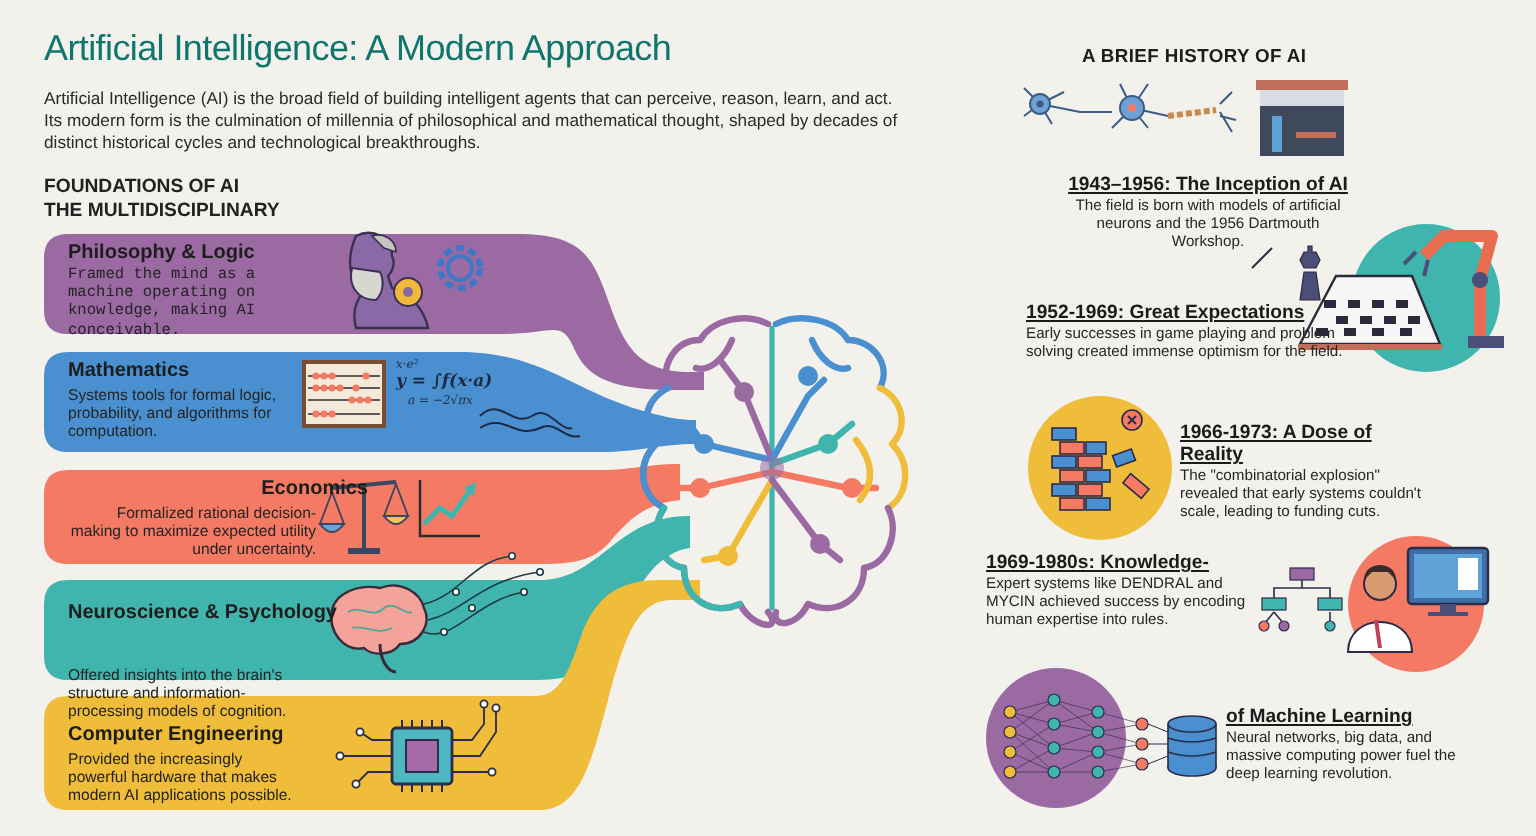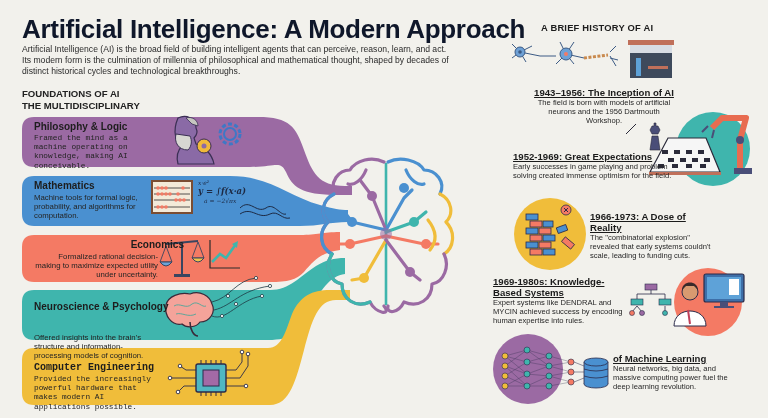--- a/index.html
+++ b/index.html
@@ -8,22 +8,22 @@
     background: #f2f1ec;
     font-family: "Liberation Sans", "DejaVu Sans", sans-serif;
     color: #1c1c1c;
     position: relative;
   }
   .abs { position: absolute; }
 
   
   .title {
     left: 22px; top: 14px;
-    font-size: 26px; font-weight: bold; letter-spacing: -0.3px;
-    color: #0f172a; white-space: nowrap;
+    font-size: 18px; font-weight: normal; letter-spacing: -0.3px;
+    color: #0f766e; white-space: nowrap;
   }
   .intro {
     left: 22px; top: 44px; width: 430px;
     font-size: 8.6px; line-height: 11px; color: #2a2a2a;
   }
   .found-heading {
     left: 22px; top: 88px;
     font-size: 9.6px; font-weight: bold; line-height: 11.5px; color: #222;
     text-transform: uppercase;
   }
@@ -337,36 +337,36 @@
   <div>Foundations of AI</div>
   <div>The Multidisciplinary</div>
 </div>
 
 <div class="band-text" style="top:121px;">
   <div class="band-title">Philosophy &amp; Logic</div>
   <div class="band-desc" style="width:100px;font-family:Liberation Mono, monospace;">Framed the mind as a machine operating on knowledge, making AI conceivable.</div>
 </div>
 <div class="band-text" style="top:180px;">
   <div class="band-title">Mathematics</div>
-  <div class="band-desc" style="width:112px;">Machine tools for formal logic, probability, and algorithms for computation.</div>
+  <div class="band-desc" style="width:112px;">Systems tools for formal logic, probability, and algorithms for computation.</div>
 </div>
 <div class="abs" style="left:198px; top:179px; font-family:'DejaVu Serif', serif; font-style:italic; color:#1d2a44;">
   <div style="font-size:6px; line-height:7px;">x·e²</div>
   <div style="font-size:8.5px; line-height:11px;font-weight:bold;">y = ∫f(x·a)</div>
   <div style="font-size:6px; line-height:8px; margin-left:6px;">a = −2√πx</div>
 </div>
 <div class="band-text" style="top:239px;text-align:right;">
   <div class="band-title">Economics</div>
   <div class="band-desc" style="width:124px;">Formalized rational decision-making to maximize expected utility under uncertainty.</div>
 </div>
 <div class="band-text" style="top:301px;">
   <div class="band-title">Neuroscience &amp; Psychology</div>
   <div class="band-desc" style="width:126px;margin-top:20px;">Offered insights into the brain's structure and information-processing models of cognition.</div>
 </div>
-<div class="band-text" style="top:362px;font-family:Liberation Mono, monospace;">
+<div class="band-text" style="top:362px;">
   <div class="band-title">Computer Engineering</div>
   <div class="band-desc" style="width:118px;">Provided the increasingly powerful hardware that makes modern AI applications possible.</div>
 </div>
 
 <div class="abs hist-heading"><span style="text-transform:uppercase;">A Brief History of AI</span></div>
 
 <div class="era center" style="left:530px; top:87px; width:148px;">
   <div class="era-title">1943–1956: The Inception of AI</div>
   <div class="era-desc">The field is born with models of artificial neurons and the 1956 Dartmouth Workshop.</div>
 </div>
@@ -376,20 +376,19 @@
   <div class="era-desc">Early successes in game playing and problem solving created immense optimism for the field.</div>
 </div>
 
 <div class="era" style="left:590px; top:211px; width:125px;">
   <div class="era-title">1966-1973: A Dose of Reality</div>
   <div class="era-desc">The "combinatorial explosion" revealed that early systems couldn't scale, leading to funding cuts.</div>
 </div>
 
 <div class="era" style="left:493px; top:276px; width:135px;">
   <div class="era-title">1969-1980s: Knowledge-</div>
-  <div class="era-title">Based Systems</div>
   <div class="era-desc">Expert systems like DENDRAL and MYCIN achieved success by encoding human expertise into rules.</div>
 </div>
 
 <div class="era" style="left:613px; top:353px; width:120px;">
   <div class="era-title">of Machine Learning</div>
   <div class="era-desc">Neural networks, big data, and massive computing power fuel the deep learning revolution.</div>
 </div>
 
 </body></html>

